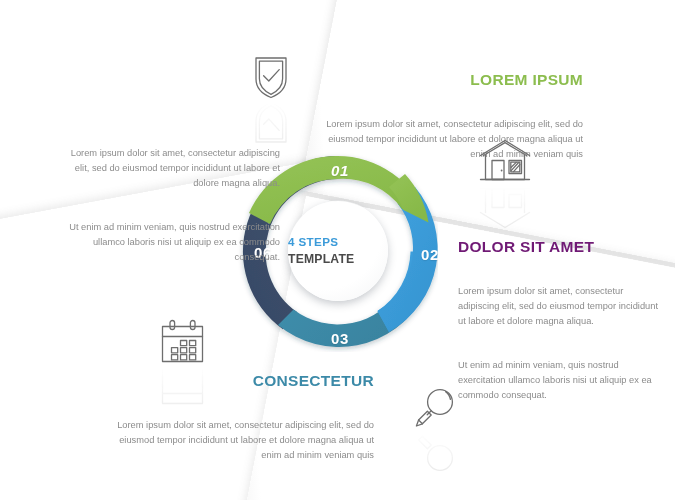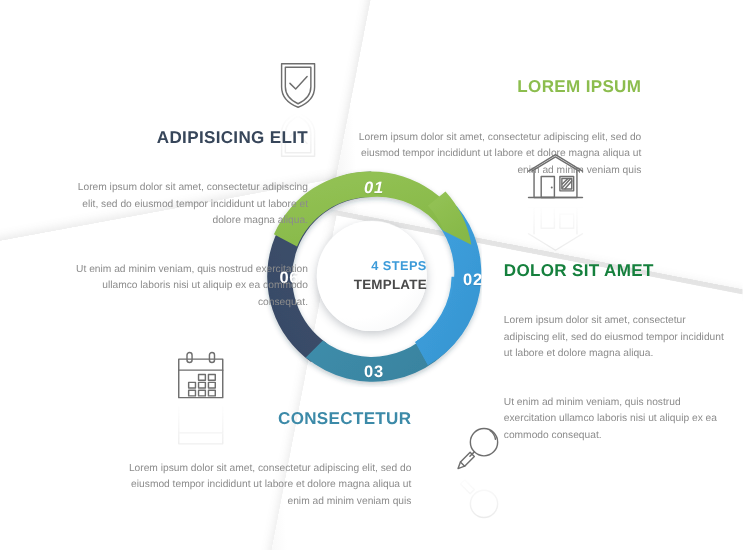--- a/index.html
+++ b/index.html
@@ -72,21 +72,21 @@
   }
   .block p:last-child { margin-bottom: 0; }
 
   #block-1 { left: 313px; top: 71px; width: 270px; text-align: right; }
   #block-1 h2 { color: #8cbd4e; }
 
   #block-2 { left: 58px; top: 117px; width: 222px; text-align: right; }
   #block-2 h2 { color: #37465a; }
 
   #block-3 { left: 458px; top: 238px; width: 205px; text-align: left; }
-  #block-3 h2 { color: #15803d; }
+  #block-3 h2 { color: #701a75; }
 
   #block-4 { left: 112px; top: 372px; width: 262px; text-align: right; }
   #block-4 h2 { color: #3c8aa8; }
 
   
   #donut {
     position: absolute;
     left: 237px; top: 151px;
     width: 201px; height: 201px;
   }
@@ -107,21 +107,21 @@
 
   
   #inner-disc {
     position: absolute;
     left: 288px; top: 201px;
     width: 100px; height: 100px;
     border-radius: 50%;
     background: radial-gradient(circle at 34% 28%, #ffffff 0%, #ffffff 62%, #f3f4f5 100%);
     box-shadow: 0 3px 9px rgba(40,50,65,0.26), 0 0 0 0.5px rgba(255,255,255,0.8);
     display: flex; flex-direction: column;
-    align-items: flex-end; justify-content: center;
+    align-items: flex-start; justify-content: center;
   }
   #center-line1 {
     font-size: 11.6px; font-weight: bold; color: #3c9bd9;
     letter-spacing: 0.4px; line-height: 1.45;
   }
   #center-line2, #center-line3 {
     font-size: 12.2px; font-weight: bold; color: #4a4a4a;
     letter-spacing: 0.2px; line-height: 1.45;
   }
 
@@ -226,21 +226,20 @@
     <div id="center-line1">4 STEPS</div>
     <div id="center-line3">TEMPLATE</div>
   </div>
 
   <div class="block" id="block-1">
     <h2>LOREM IPSUM</h2>
     <p>Lorem ipsum dolor sit amet, consectetur adipiscing elit, sed do eiusmod tempor incididunt ut labore et dolore magna aliqua ut enim ad minim veniam quis</p>
   </div>
 
   <div class="block" id="block-2">
-    <h2>ADIPISICING ELIT</h2>
     <p>Lorem ipsum dolor sit amet, consectetur adipiscing elit, sed do eiusmod tempor incididunt ut labore et dolore magna aliqua.</p>
     <p>Ut enim ad minim veniam, quis nostrud exercitation ullamco laboris nisi ut aliquip ex ea commodo consequat.</p>
   </div>
 
   <div class="block" id="block-3">
     <h2>DOLOR SIT AMET</h2>
     <p>Lorem ipsum dolor sit amet, consectetur adipiscing elit, sed do eiusmod tempor incididunt ut labore et dolore magna aliqua.</p>
     <p>Ut enim ad minim veniam, quis nostrud exercitation ullamco laboris nisi ut aliquip ex ea commodo consequat.</p>
   </div>
 

